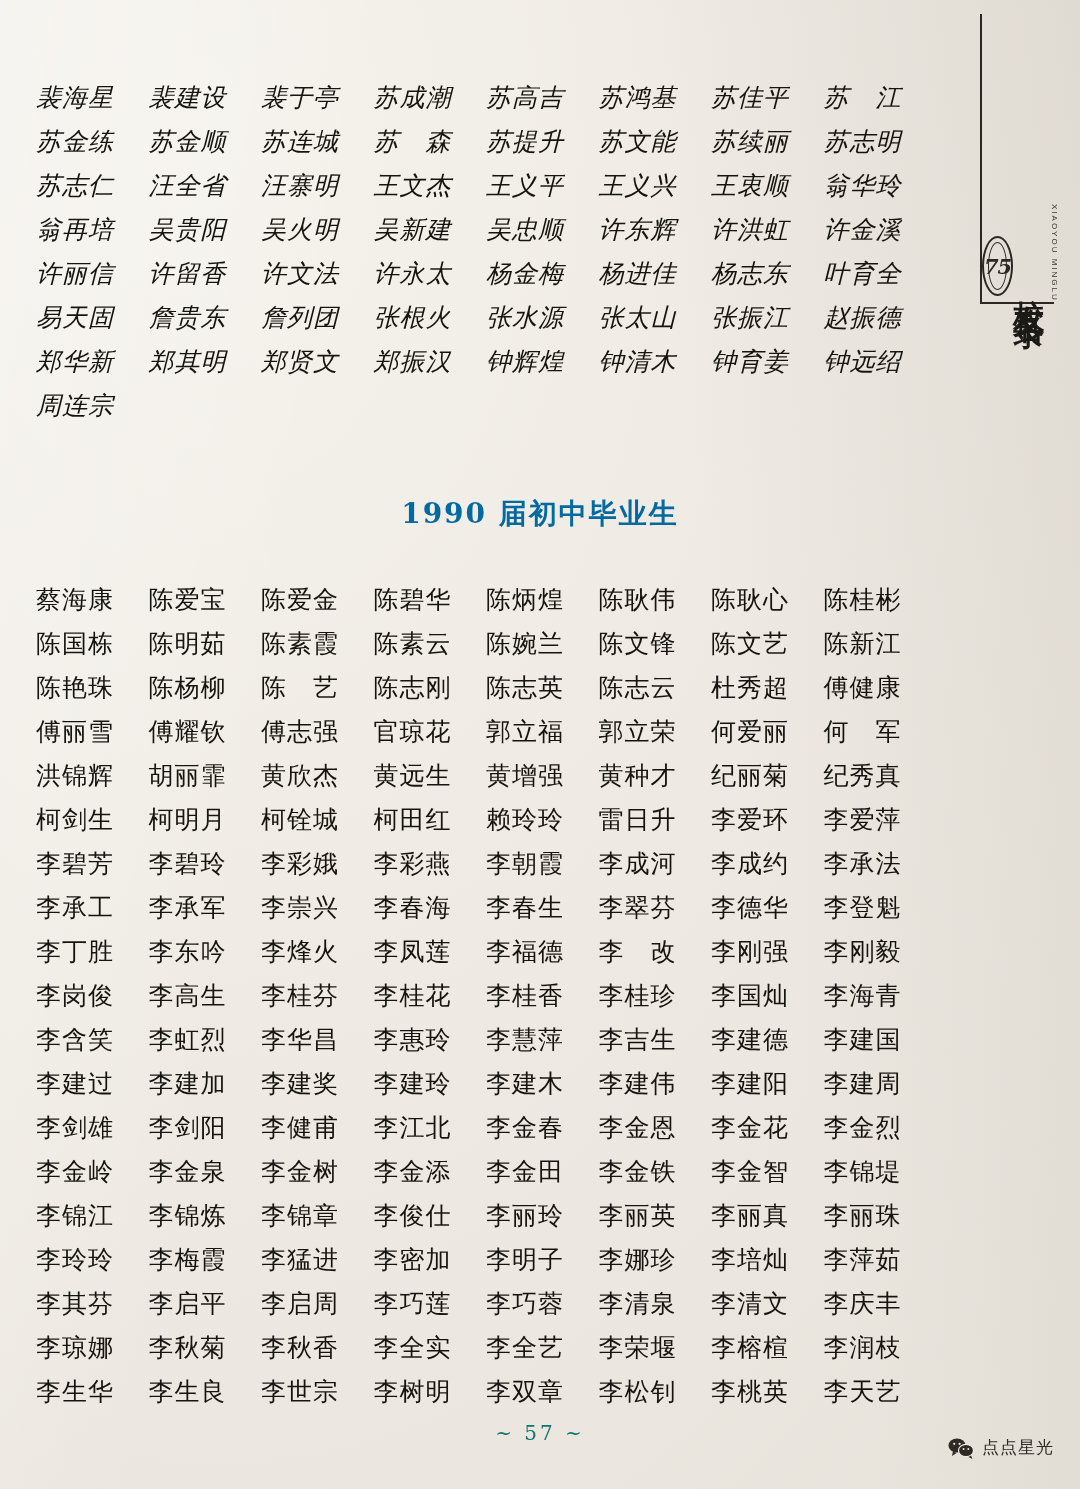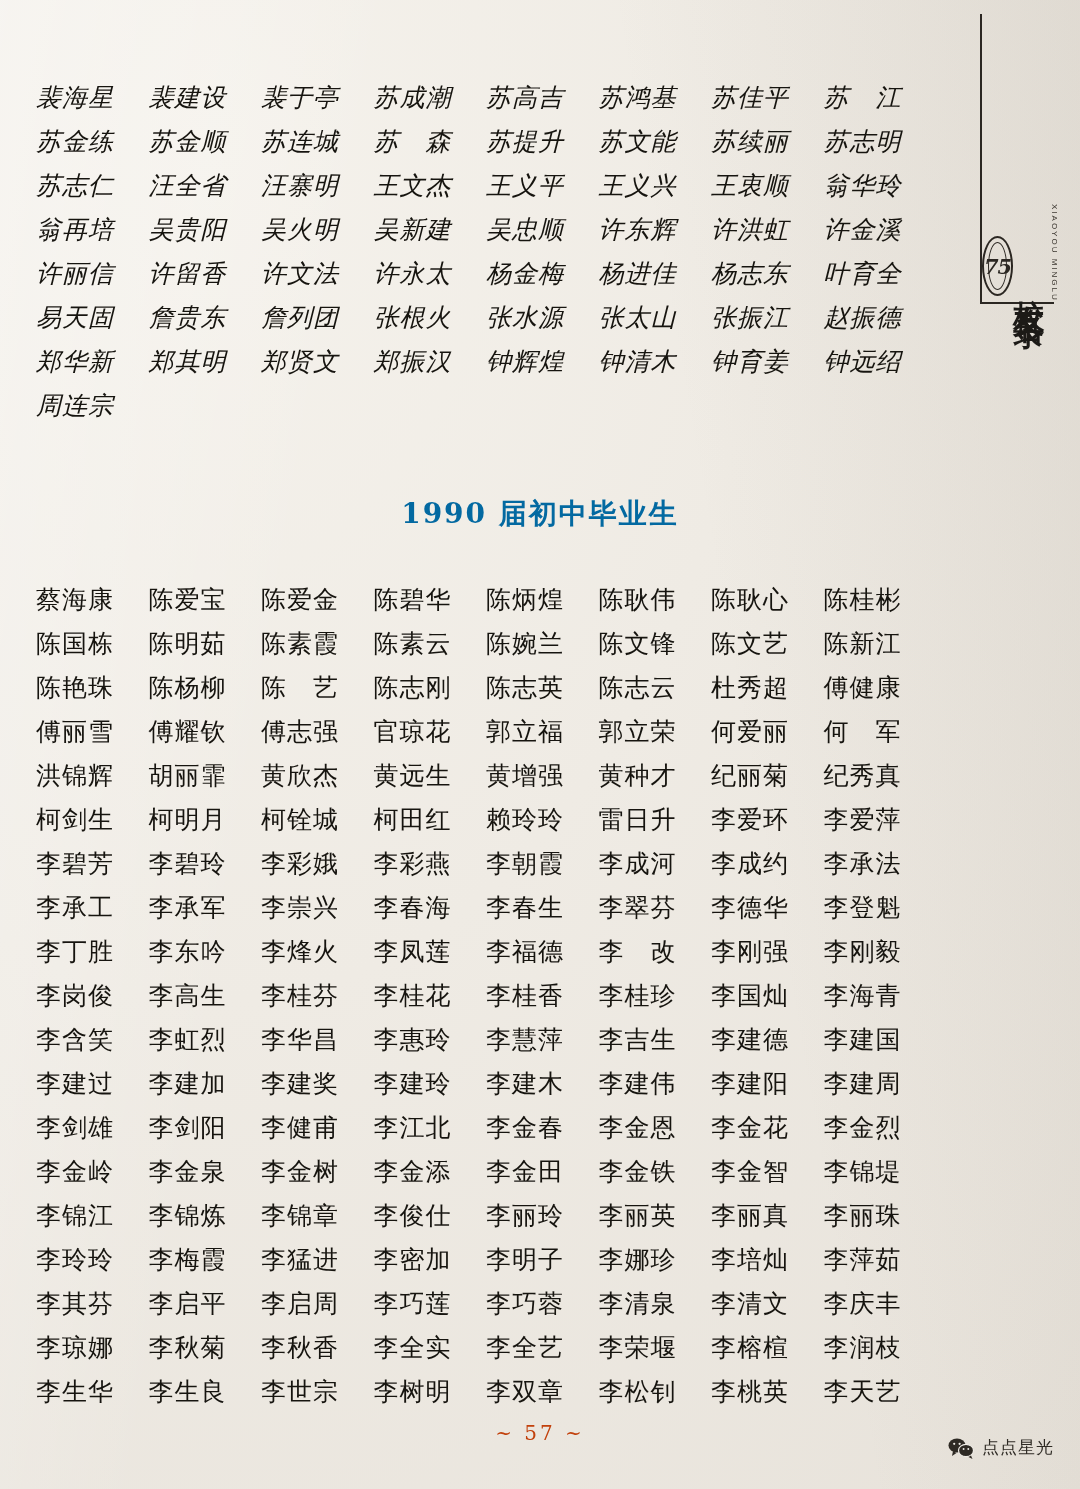--- a/index.html
+++ b/index.html
@@ -122,21 +122,21 @@
     letter-spacing: 2px;
   }
 
   .page-num {
     position: absolute;
     left: 0;
     right: 0;
     bottom: 44px;
     text-align: center;
     font-size: 20px;
-    color: #c2410c;
+    color: #0f766e;
     letter-spacing: 3px;
   }
 
   
   .wechat {
     position: absolute;
     right: 26px;
     bottom: 30px;
     display: flex;
     align-items: center;

